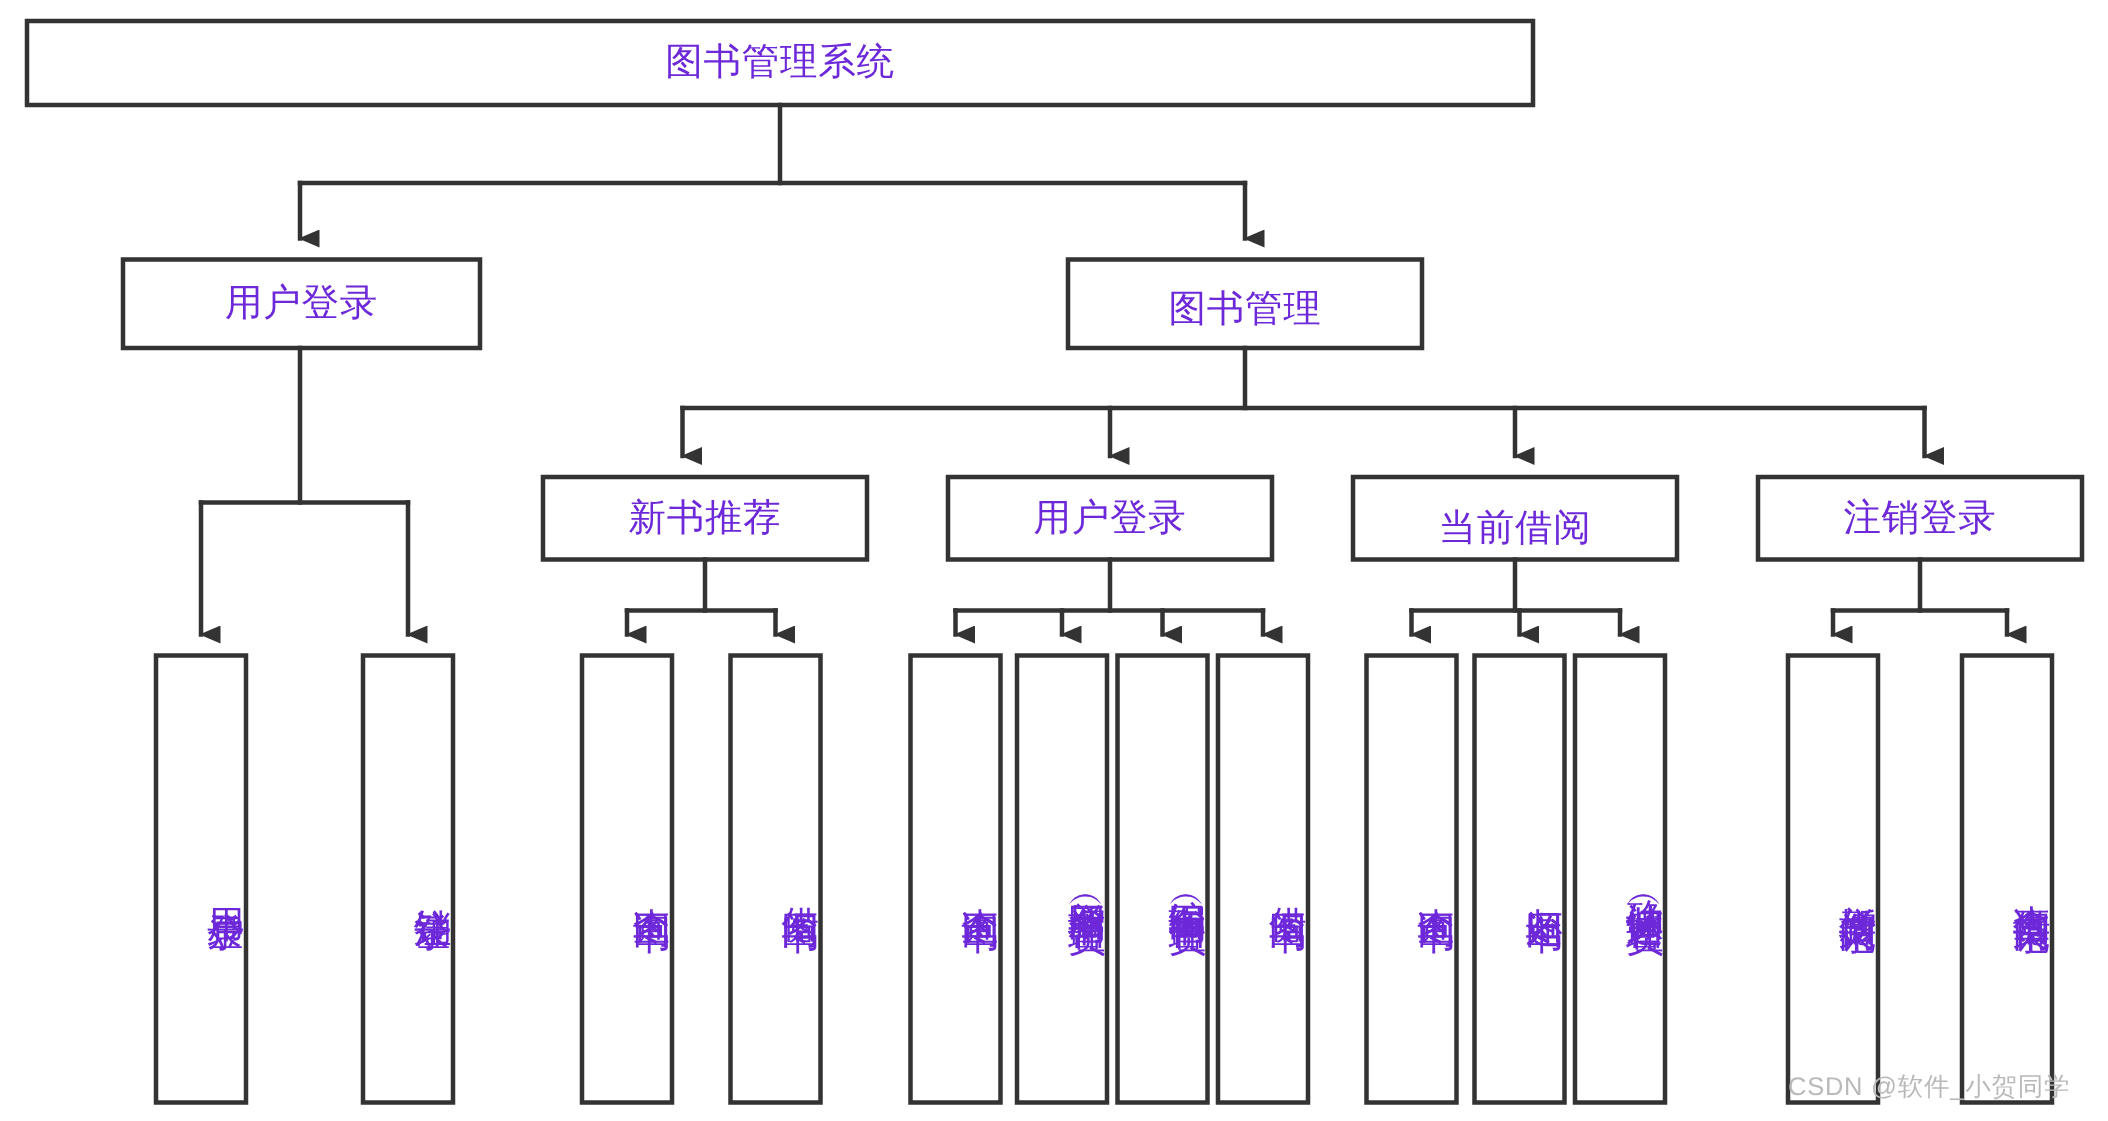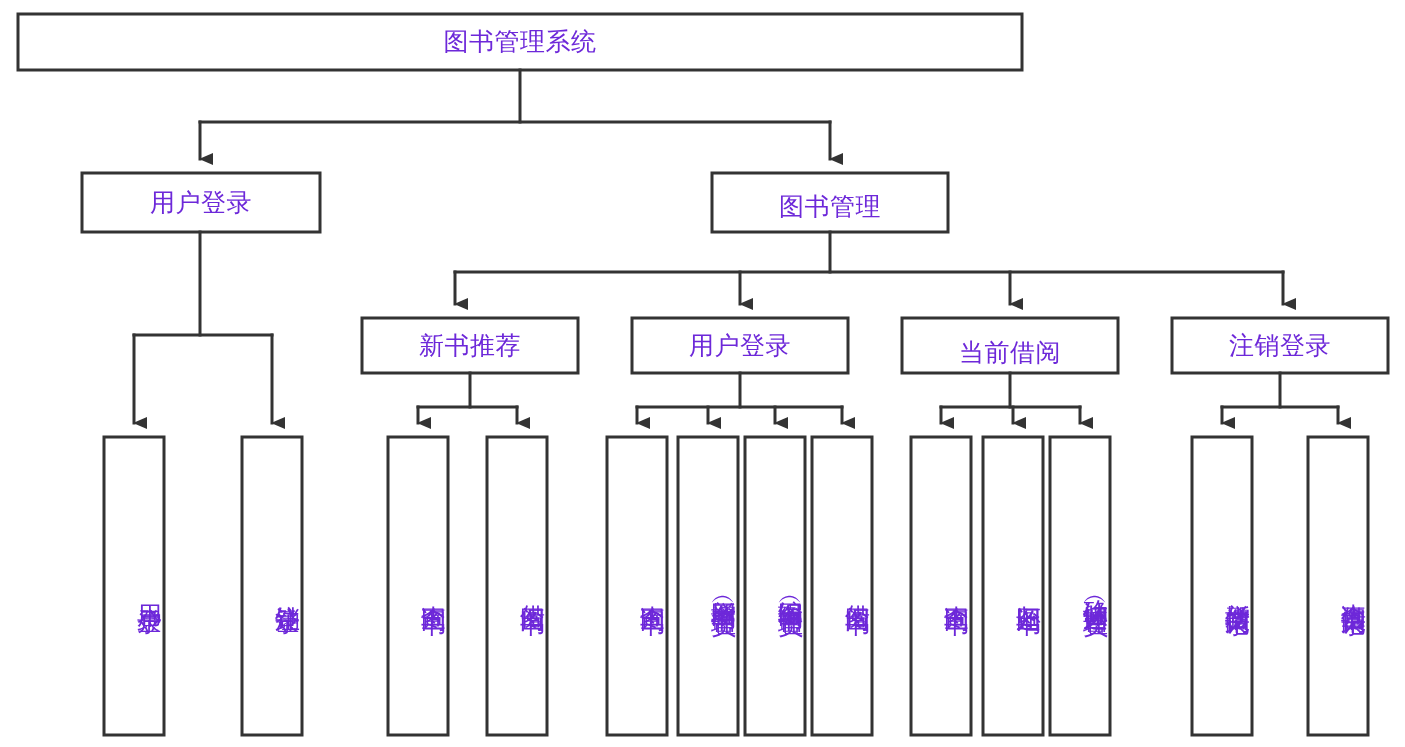--- a/index.html
+++ b/index.html
@@ -175,14 +175,15 @@
   <div class="node-label vert" style="left:745px; top:437px; width:60px; height:298px;">编辑图书（管理员）</div>
   <div class="node-label vert" style="left:812px; top:437px; width:60px; height:298px;">借阅图书</div>
 
   <div class="node-label vert" style="left:911px; top:437px; width:60px; height:298px;">查询图书</div>
   <div class="node-label vert" style="left:983px; top:437px; width:60px; height:298px;">归还图书</div>
   <div class="node-label vert" style="left:1050px; top:437px; width:60px; height:298px;">确认归还（管理员）</div>
 
   <div class="node-label vert" style="left:1192px; top:437px; width:60px; height:298px;">新增借阅记录</div>
   <div class="node-label vert" style="left:1308px; top:437px; width:60px; height:298px;">查询借阅记录</div>
 
+  <div class="watermark" style="left:1192px; top:713px;">CSDN @软件_小贺同学</div>
 
 </div>
 
 </body></html>

